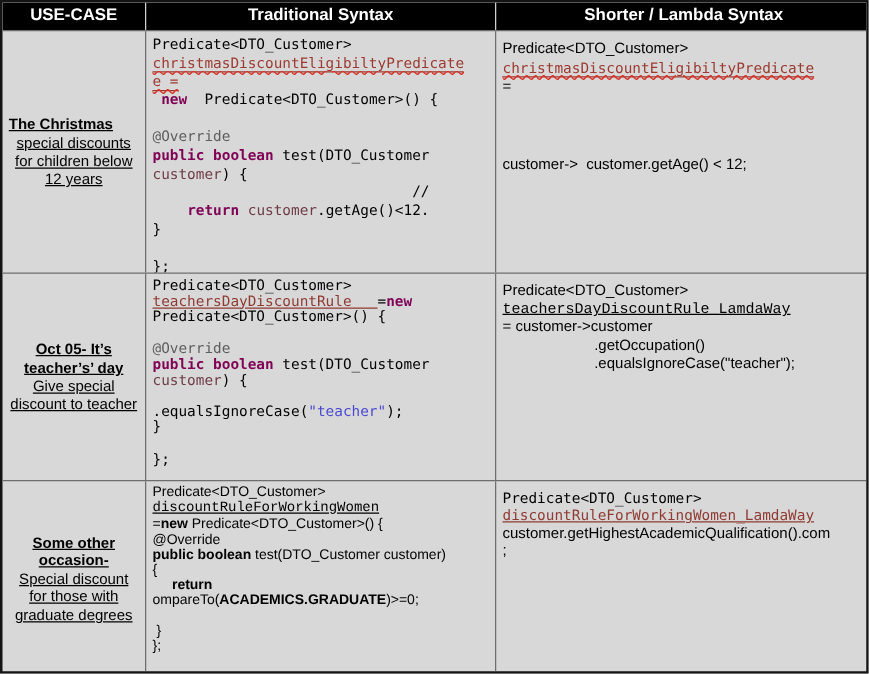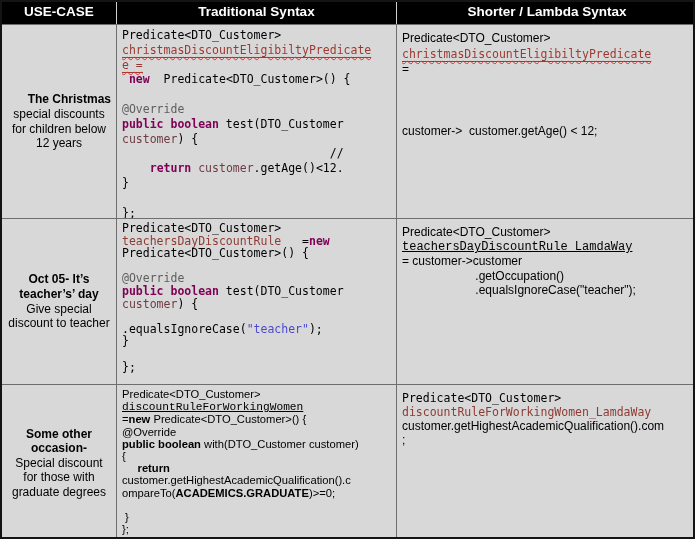--- a/index.html
+++ b/index.html
@@ -20,23 +20,23 @@
   .hcell:last-child{border-right:none;}
   .brow{display:flex;border-top:1px solid #6e6e6e;}
   .r1{height:194px;flex:0 0 194px;}
   .r2{height:166px;flex:0 0 166px;}
   .r3{height:157px;flex:0 0 157px;}
   .c1{width:115px;flex:0 0 115px;}
   .c2{width:280px;flex:0 0 280px;}
   .c3{width:300px;flex:0 0 300px;}
   .ucell{
     border-right:1px solid #6e6e6e;
-    display:flex;flex-direction:column;justify-content:center;align-items:flex-end;
+    display:flex;flex-direction:column;justify-content:center;align-items:flex-start;
     text-align:center;padding:2px 5px;overflow:hidden;
-    font-size:12px;line-height:14.6px;color:#000;
+    font-size:12px;line-height:14.6px;color:#000;text-decoration:underline;
   }
   .ubold{font-weight:bold;}
   .ccell{
     border-right:1px solid #6e6e6e;
     padding:3px 2px 0 5px;overflow:hidden;color:#000;
   }
   .c3.ccell{border-right:none;padding-top:6px;}
   .cl{white-space:pre;}
   .mono{font-family:"DejaVu Sans Mono",monospace;font-size:11.5px;}
   .sans{font-family:"Liberation Sans",sans-serif;font-size:12px;}
@@ -46,21 +46,21 @@
   .lh142 .cl{line-height:14.2px;}
   .lh122 .cl{line-height:12.2px;}
   .lh122 .cl.sans{font-size:11.2px;}
   .lh140 .cl{line-height:14.0px;}
   .kw{color:#7f0055;font-weight:bold;}
   .ann{color:#5e5e5e;}
   .var{color:#6f3c45;}
   .str{color:#4a4ad2;}
   .b{font-weight:bold;}
   .undb{text-decoration:underline;font-family:Liberation Mono, monospace;}
-  .undr{color:#8f3b33;}
+  .undr{color:#8f3b33;text-decoration:underline;}
   .errw{
     color:#9c3a31;
     border-bottom:1px solid #9c3a31;
     text-decoration:underline wavy #d93025;
     text-decoration-thickness:1px;
     text-underline-offset:2px;
   }
 </style>
 </head>
 <body>
@@ -135,24 +135,23 @@
   <div class="brow r3">
     <div class="ucell c1">
       <div class="ubold">Some other occasion-</div>
       <div class="urest">Special discount for those with graduate degrees</div>
     </div>
     <div class="ccell c2 lh122">
         <div class="cl sans"><span>Predicate&lt;DTO_Customer&gt;</span></div>
         <div class="cl sans"><span class="undb">discountRuleForWorkingWomen</span></div>
         <div class="cl sans"><span>=</span><span class="b">new</span><span> Predicate&lt;DTO_Customer&gt;() {</span></div>
         <div class="cl sans"><span>@Override</span></div>
-        <div class="cl sans"><span class="b">public boolean</span><span> with(DTO_Customer customer)</span></div>
+        <div class="cl sans"><span class="b">public boolean</span><span> test(DTO_Customer customer)</span></div>
         <div class="cl sans"><span>{</span></div>
         <div class="cl sans"><span>     </span><span class="b">return</span></div>
-        <div class="cl sans"><span>customer.getHighestAcademicQualification().c</span></div>
         <div class="cl sans"><span>ompareTo(</span><span class="b">ACADEMICS.GRADUATE</span><span>)&gt;=0;</span></div>
         <div class="cl sans">&nbsp;</div>
         <div class="cl sans"><span> }</span></div>
         <div class="cl sans"><span>};</span></div>
       </div>
     <div class="ccell c3 lh140">
         <div class="cl mono"><span>Predicate&lt;DTO_Customer&gt;</span></div>
         <div class="cl mono"><span class="undr">discountRuleForWorkingWomen_LamdaWay</span></div>
         <div class="cl sans"><span>customer.getHighestAcademicQualification().com</span></div>
         <div class="cl sans"><span>;</span></div>

